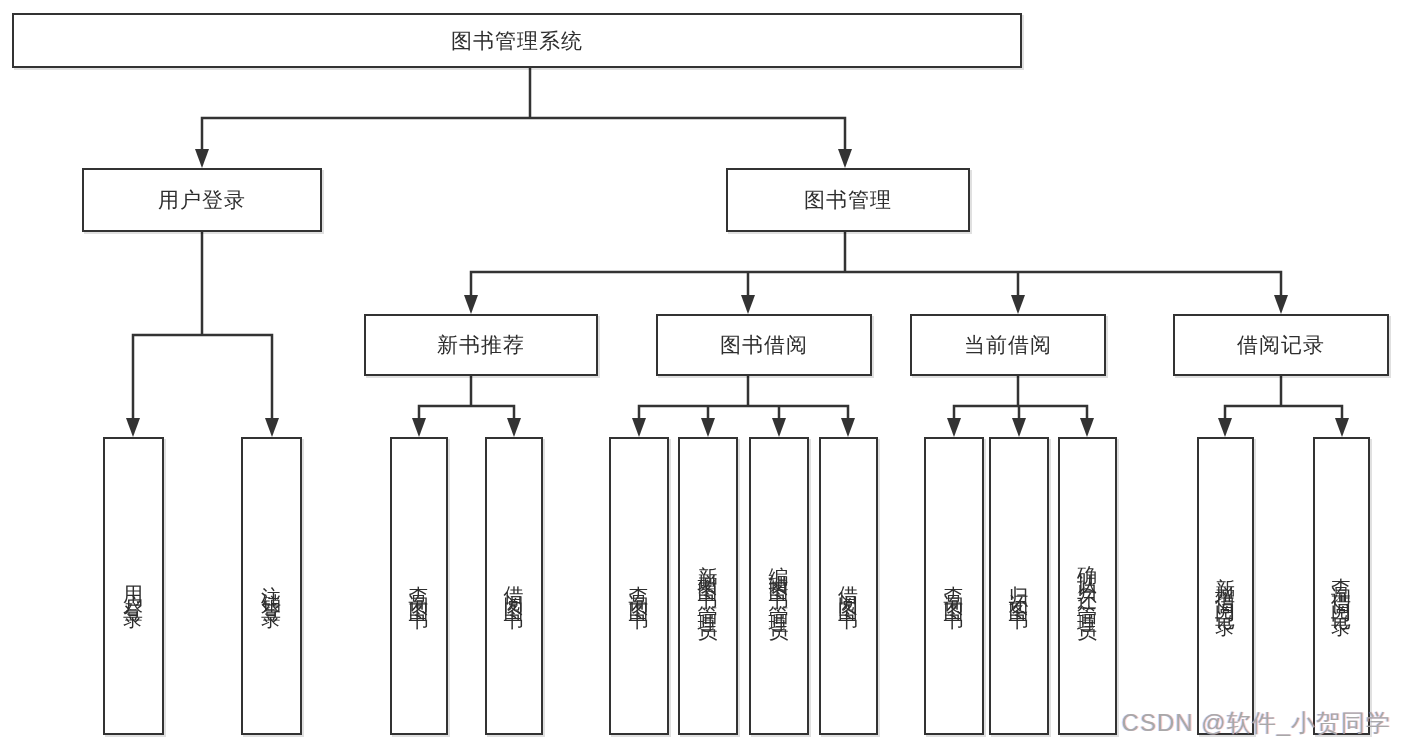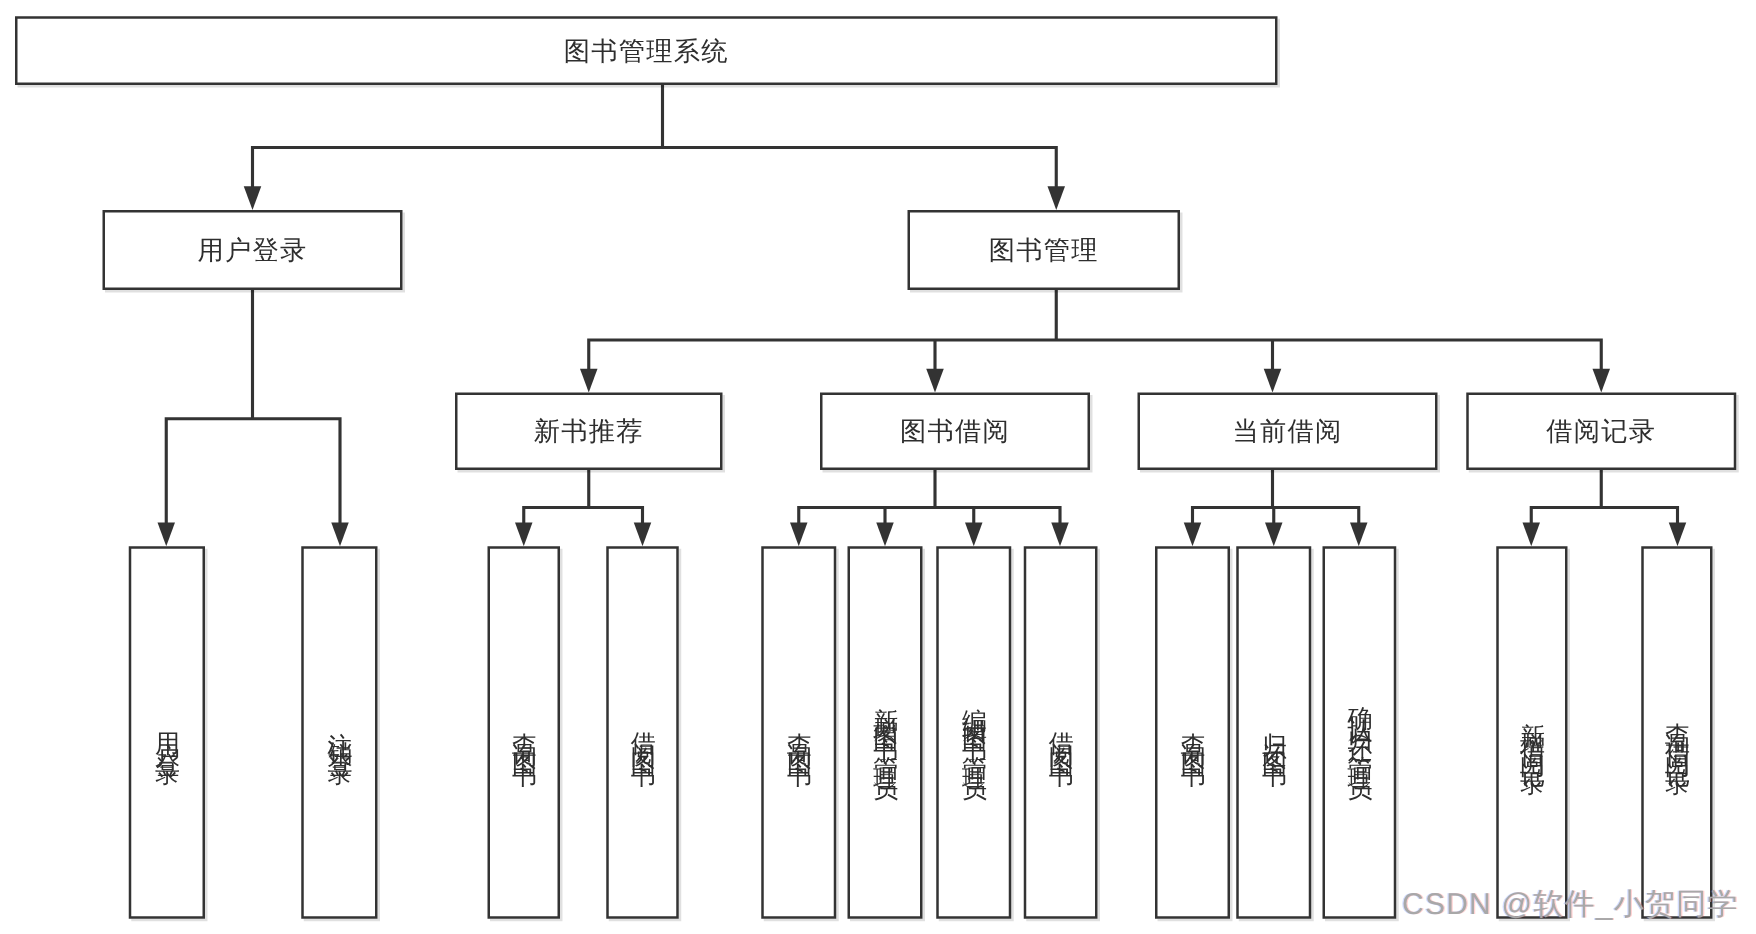--- a/index.html
+++ b/index.html
@@ -108,31 +108,31 @@
     </g>
   </svg>
 
   <div class="box hbox" style="left:12px; top:13px; width:1010px; height:55px;">
     <span>图书管理系统</span>
   </div>
 
   <div class="box hbox" style="left:82px; top:168px; width:240px; height:64px;">
     <span>用户登录</span>
   </div>
-  <div class="box hbox" style="left:726px; top:168px; width:218px; height:64px;">
+  <div class="box hbox" style="left:726px; top:168px; width:244px; height:64px;">
     <span>图书管理</span>
   </div>
 
-  <div class="box hbox" style="left:364px; top:314px; width:214px; height:62px;">
+  <div class="box hbox" style="left:364px; top:314px; width:234px; height:62px;">
     <span>新书推荐</span>
   </div>
   <div class="box hbox" style="left:640px; top:314px; width:216px; height:62px;margin-left:16px;">
     <span>图书借阅</span>
   </div>
-  <div class="box hbox" style="left:910px; top:314px; width:240px; height:62px;">
+  <div class="box hbox" style="left:910px; top:314px; width:196px; height:62px;">
     <span>当前借阅</span>
   </div>
   <div class="box hbox" style="left:1173px; top:314px; width:216px; height:62px;">
     <span>借阅记录</span>
   </div>
 
   <div class="box vbox" style="left:103px; top:437px; width:61px; height:298px;">
     <span>用户登录</span>
   </div>
   <div class="box vbox" style="left:241px; top:437px; width:61px; height:298px;">

